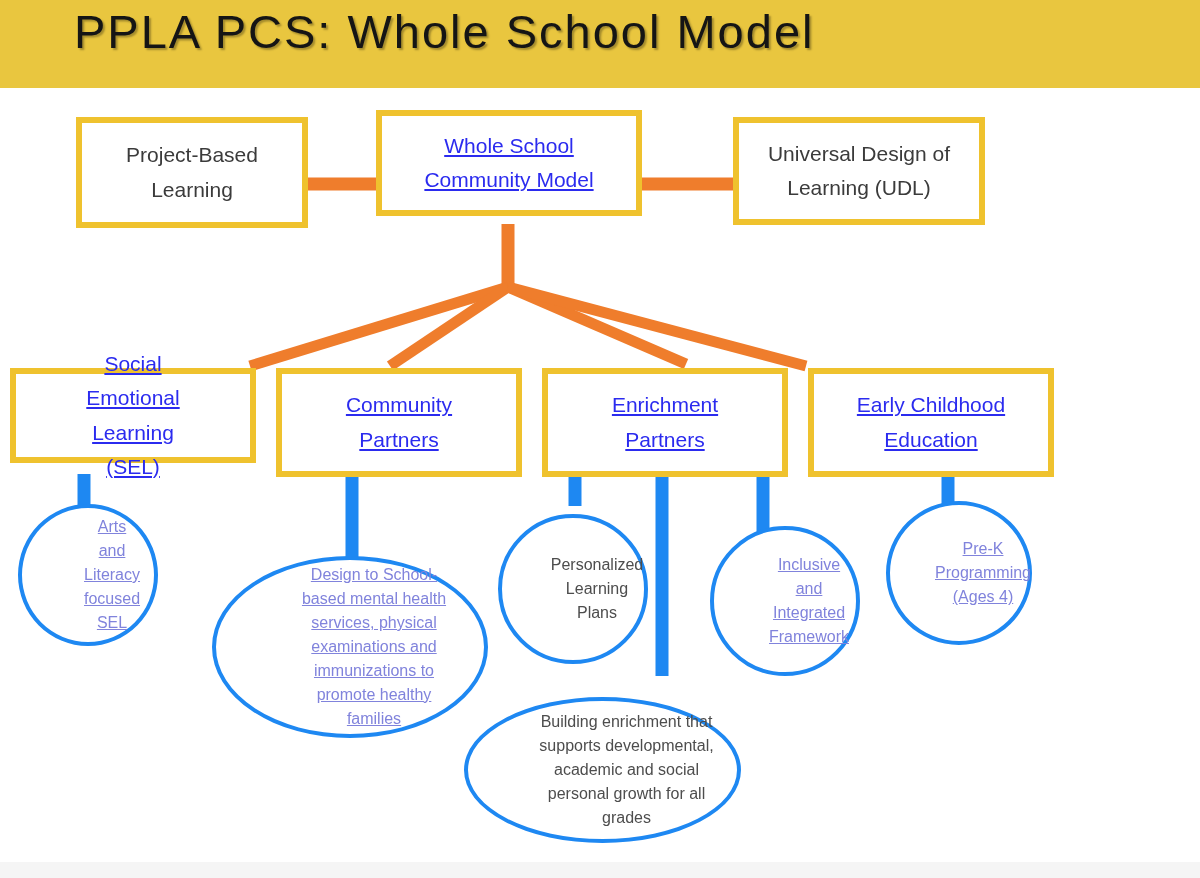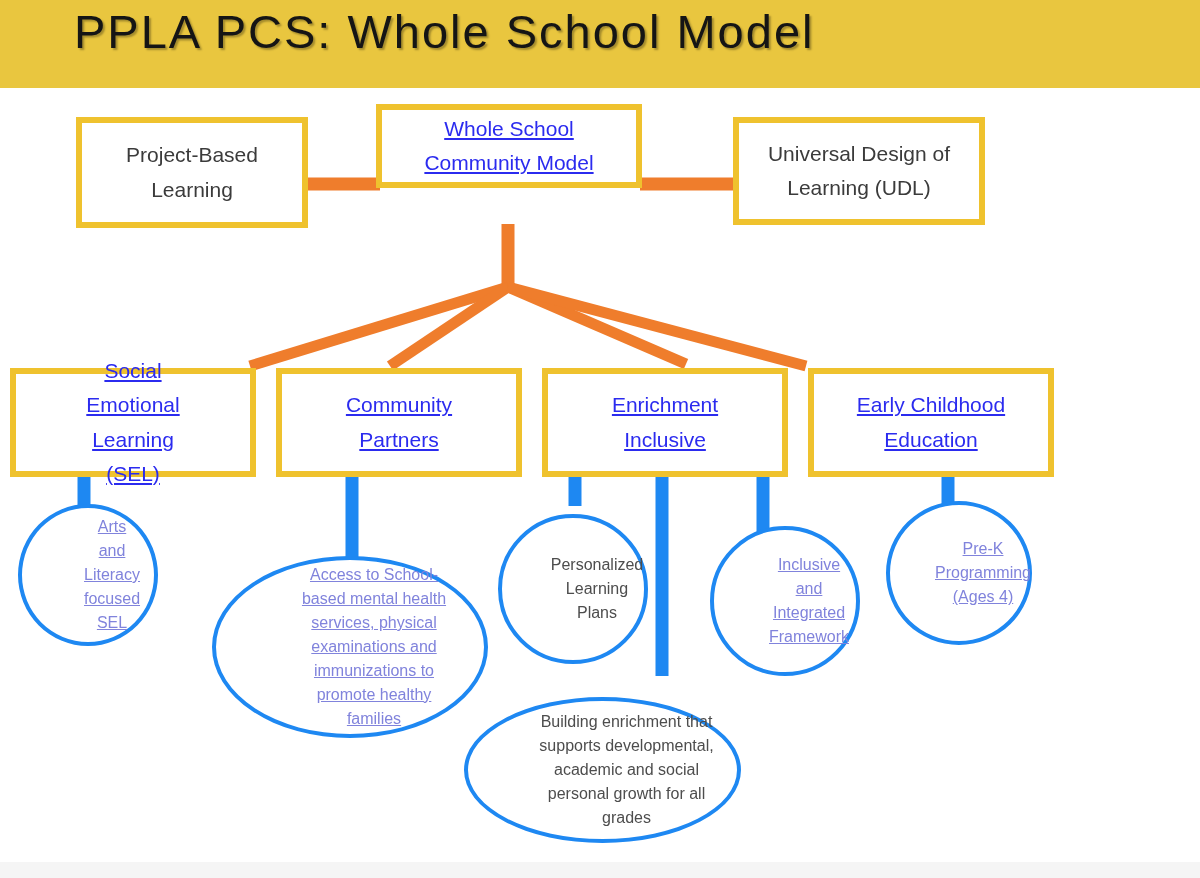--- a/index.html
+++ b/index.html
@@ -63,50 +63,50 @@
   <line class="b" x1="575" y1="474" x2="575" y2="506"></line>
   <line class="b" x1="662" y1="474" x2="662" y2="676"></line>
   <line class="b" x1="763" y1="474" x2="763" y2="534"></line>
   <line class="b" x1="948" y1="474" x2="948" y2="506"></line>
 </svg>
 
 <div class="node" style="left:76px;top:117px;width:232px;height:111px;padding:0 28px">
   <span class="txt dark">Project-Based Learning</span>
 </div>
 
-<div class="node" style="left:376px;top:104px;width:266px;height:84px;padding:0 26px">
+<div class="node" style="left:376px;top:110px;width:266px;height:106px;padding:0 26px">
   <span class="txt link">Whole School Community Model</span>
 </div>
 
 <div class="node" style="left:733px;top:117px;width:252px;height:108px;padding:8px 20px">
   <span class="txt dark">Universal Design of Learning (UDL)</span>
 </div>
 
-<div class="node" style="left:10px;top:368px;width:246px;height:109px;padding:0 48px">
+<div class="node" style="left:10px;top:368px;width:246px;height:95px;padding:0 48px">
   <span class="txt link">Social Emotional Learning (SEL)</span>
 </div>
 
 <div class="node" style="left:276px;top:368px;width:246px;height:109px;padding:12px 45px">
   <span class="txt link">Community Partners</span>
 </div>
 
 <div class="node" style="left:542px;top:368px;width:246px;height:109px;padding:0 50px">
-  <span class="txt link">Enrichment Inclusive</span>
+  <span class="txt link">Enrichment Partners</span>
 </div>
 
 <div class="node" style="left:808px;top:368px;width:246px;height:109px;padding:6px 40px">
   <span class="txt link">Early Childhood Education</span>
 </div>
 
 <div class="bubble" style="left:18px;top:504px;width:140px;height:142px;padding:0 18px">
   <span class="txt purple">Arts and Literacy focused SEL</span>
 </div>
 
 <div class="bubble" style="left:212px;top:556px;width:276px;height:182px;padding:0 34px">
-  <span class="txt purple">Access to School-based mental health services, physical examinations and immunizations to promote healthy families</span>
+  <span class="txt purple">Design to School-based mental health services, physical examinations and immunizations to promote healthy families</span>
 </div>
 
 <div class="bubble" style="left:498px;top:514px;width:150px;height:150px;padding:0 22px">
   <span class="txt gray">Personalized Learning Plans</span>
 </div>
 
 <div class="bubble" style="left:710px;top:526px;width:150px;height:150px;padding:0 20px">
   <span class="txt purple">Inclusive and Integrated Framework</span>
 </div>
 

